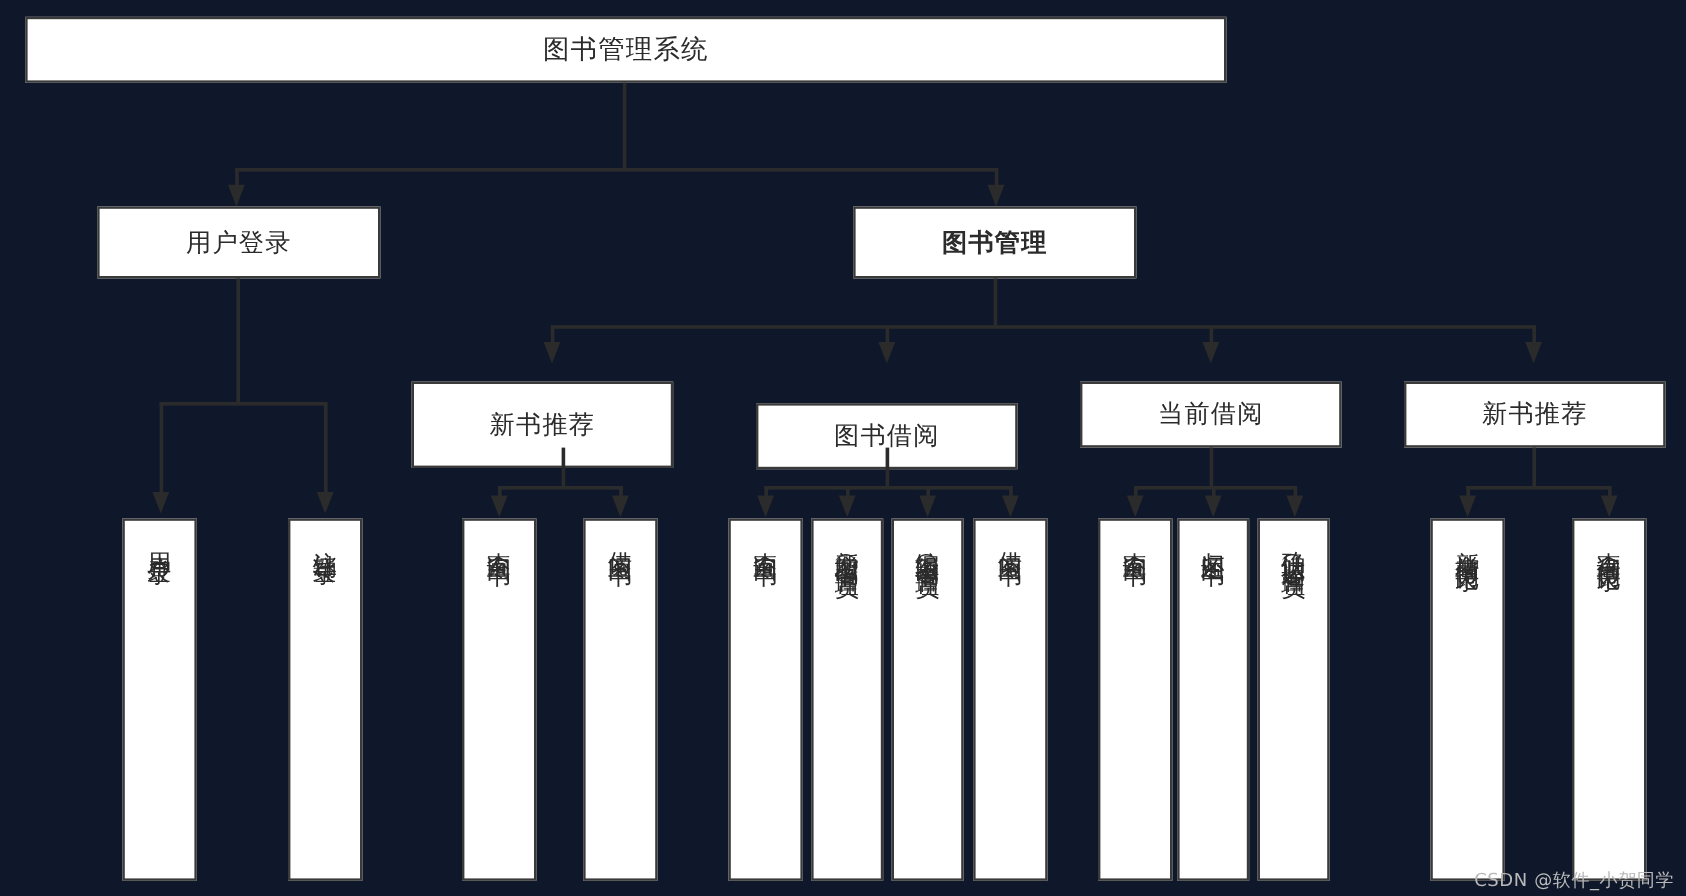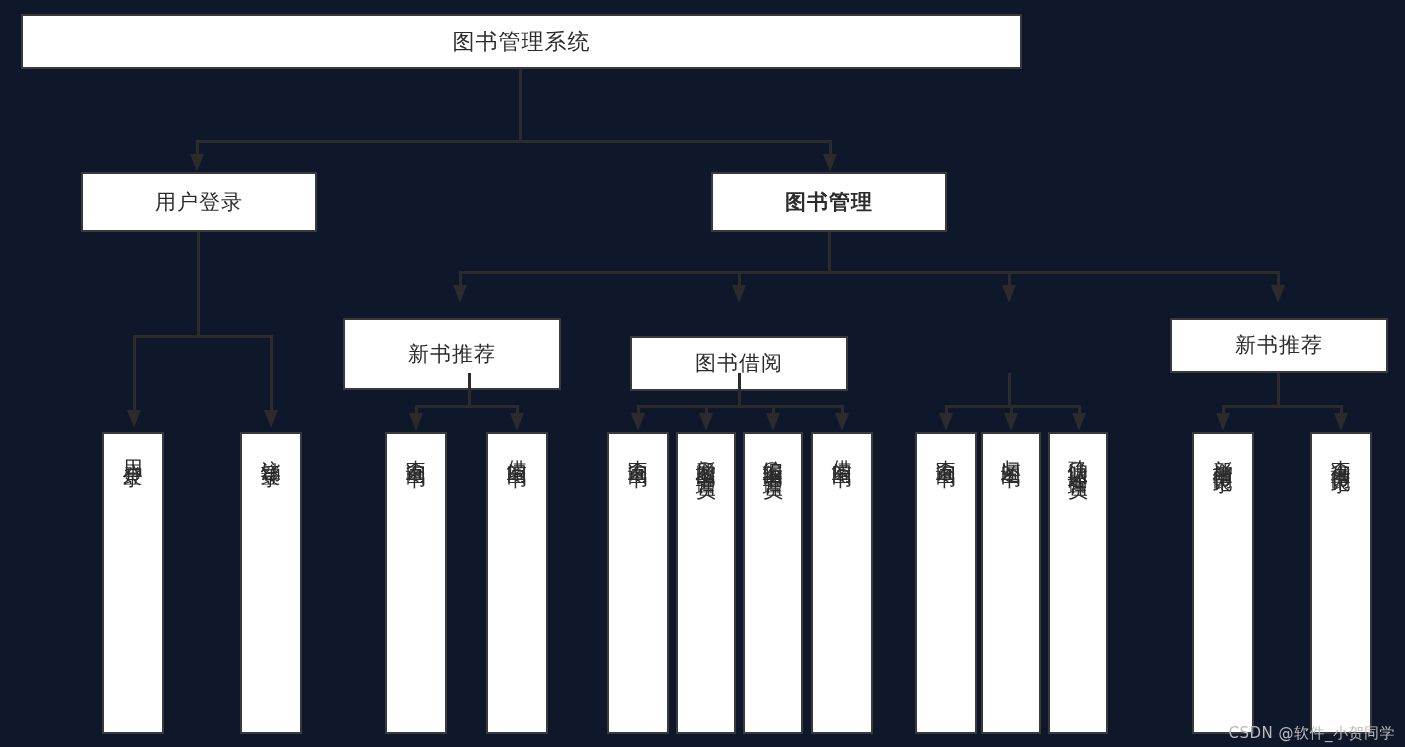--- a/index.html
+++ b/index.html
@@ -127,20 +127,23 @@
   <div class="arrow" style="left:1002px; top:285px;"></div>
   <div class="edge v" style="left:1277px; top:271px; height:18px;"></div>
   <div class="arrow" style="left:1271px; top:285px;"></div>
 
   <div class="node level2" style="left:343px; top:318px; width:218px; height:72px;">
     <span class="node-label">新书推荐</span>
   </div>
   <div class="node level2" style="left:630px; top:336px; width:218px; height:55px;">
     <span class="node-label">图书借阅</span>
   </div>
+  <div class="node level2" style="left:900px; top:318px; width:218px; height:55px;">
+    <span class="node-label">当前借阅</span>
+  </div>
   <div class="node level2" style="left:1170px; top:318px; width:218px; height:55px;">
     <span class="node-label">新书推荐</span>
   </div>
 
   <div class="edge v" style="left:468px; top:373px; height:34px;"></div>
   <div class="edge h" style="left:415px; top:405px; width:104px;"></div>
   <div class="edge v" style="left:415px; top:405px; height:12px;"></div>
   <div class="arrow" style="left:409px; top:413px;"></div>
   <div class="edge v" style="left:516px; top:405px; height:12px;"></div>
   <div class="arrow" style="left:510px; top:413px;"></div>

